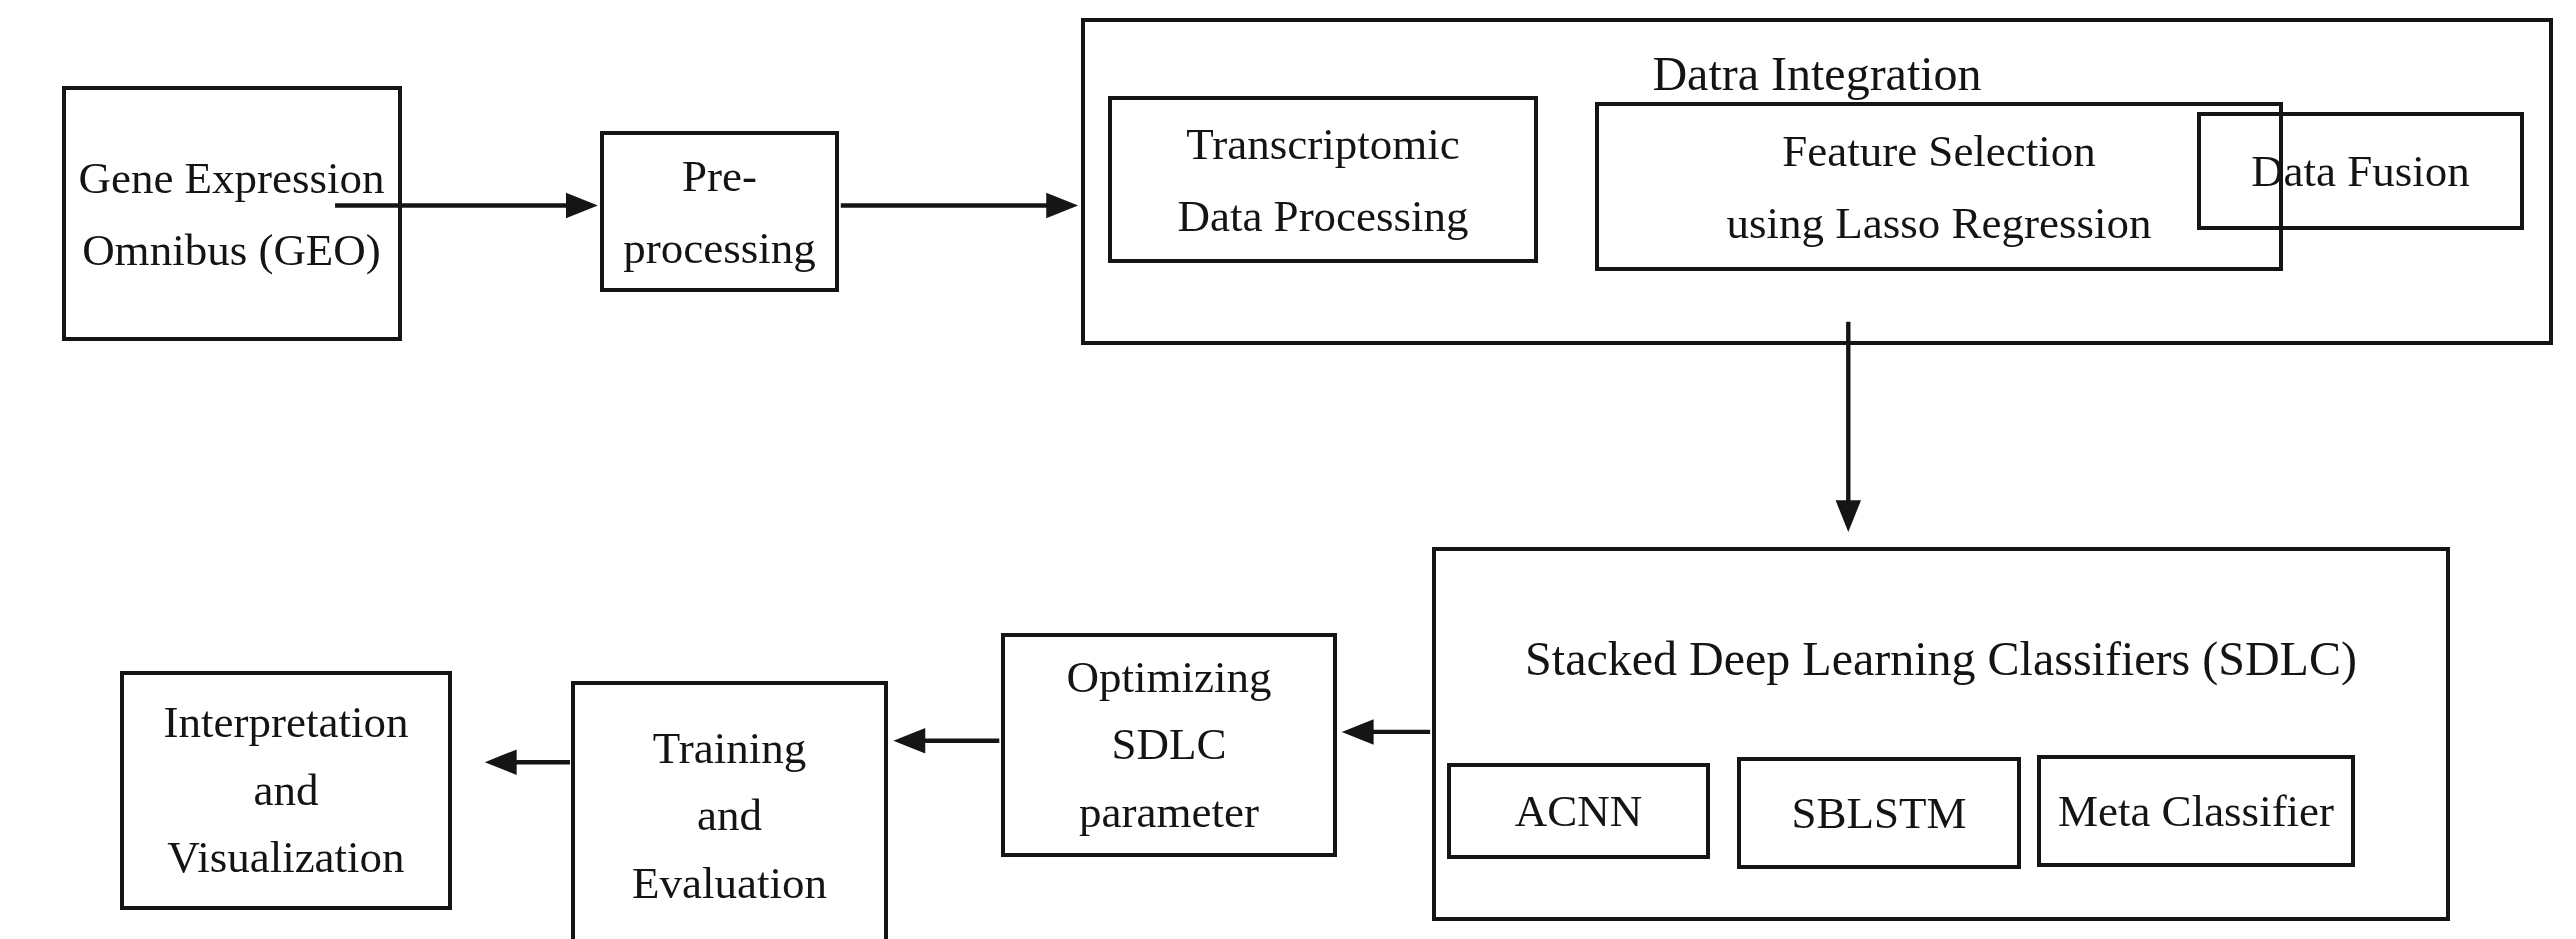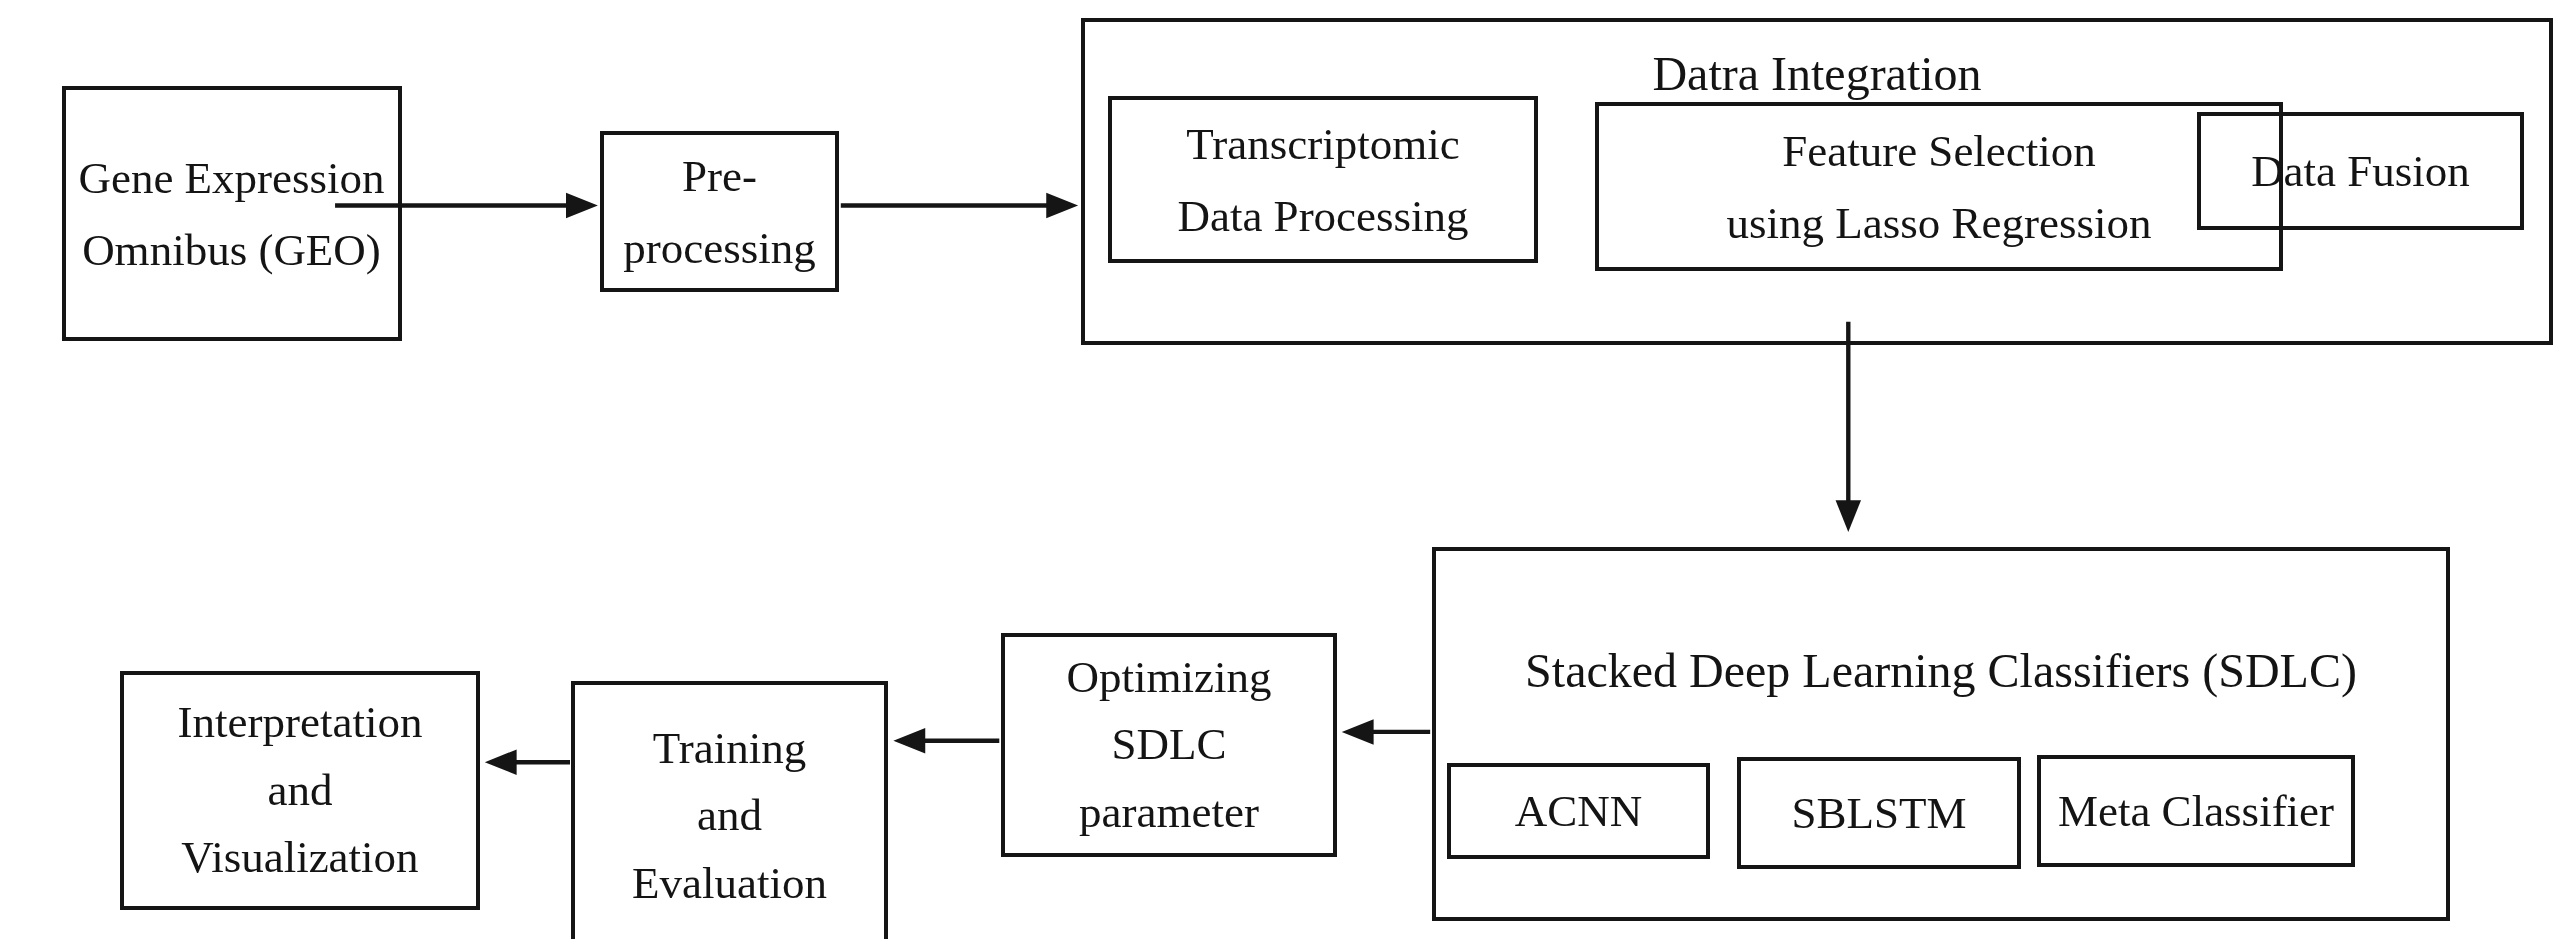--- a/index.html
+++ b/index.html
@@ -111,21 +111,21 @@
   <div class="box" style="left:1595px; top:102px; width:688px; height:169px;">
     <span>Feature Selection
 using Lasso Regression</span>
   </div>
 
   <div class="box" style="left:2197px; top:112px; width:327px; height:118px;">
     <span>Data Fusion</span>
   </div>
 
   <div class="group" style="left:1432px; top:547px; width:1018px; height:374px;">
-    <div class="group-title" style="top:94px;text-align:center;">Stacked Deep Learning Classifiers (SDLC)</div>
+    <div class="group-title" style="top:82px;text-align:center;">Stacked Deep Learning Classifiers (SDLC)</div>
   </div>
 
   <div class="box" style="left:1447px; top:763px; width:263px; height:96px;">
     <span>ACNN</span>
   </div>
 
   <div class="box" style="left:1737px; top:757px; width:284px; height:112px;">
     <span>SBLSTM</span>
   </div>
 
@@ -138,20 +138,20 @@
 SDLC
 parameter</span>
   </div>
 
   <div class="box tall3" style="left:571px; top:642px; width:317px; height:270px;margin-top:39px;">
     <span>Training
 and
 Evaluation</span>
   </div>
 
-  <div class="box tall3" style="left:120px; top:671px; width:360px; height:239px;">
+  <div class="box tall3" style="left:120px; top:671px; width:332px; height:239px;">
     <span>Interpretation
 and
 Visualization</span>
   </div>
 
 </div>
 
 
 </body></html>

